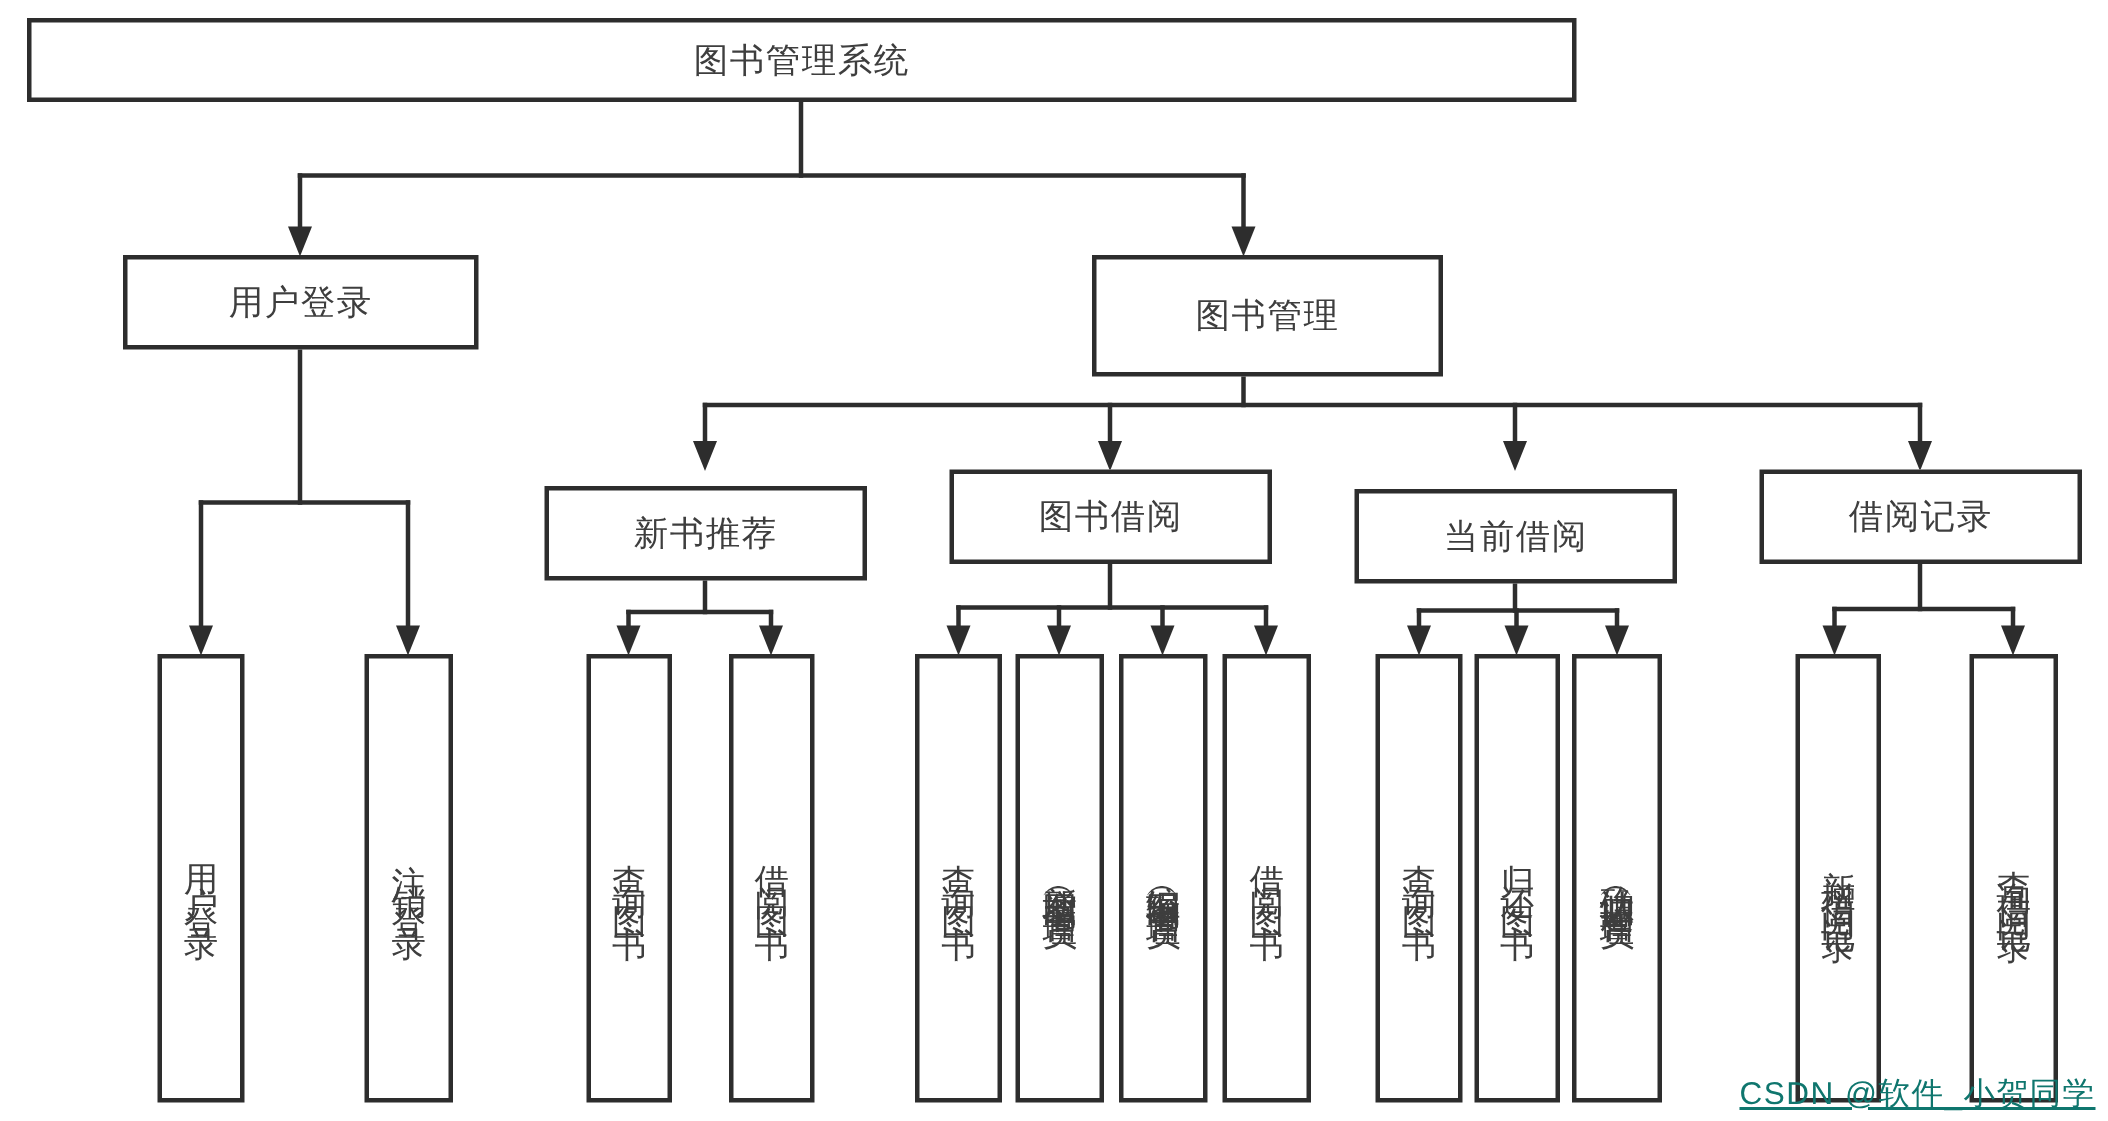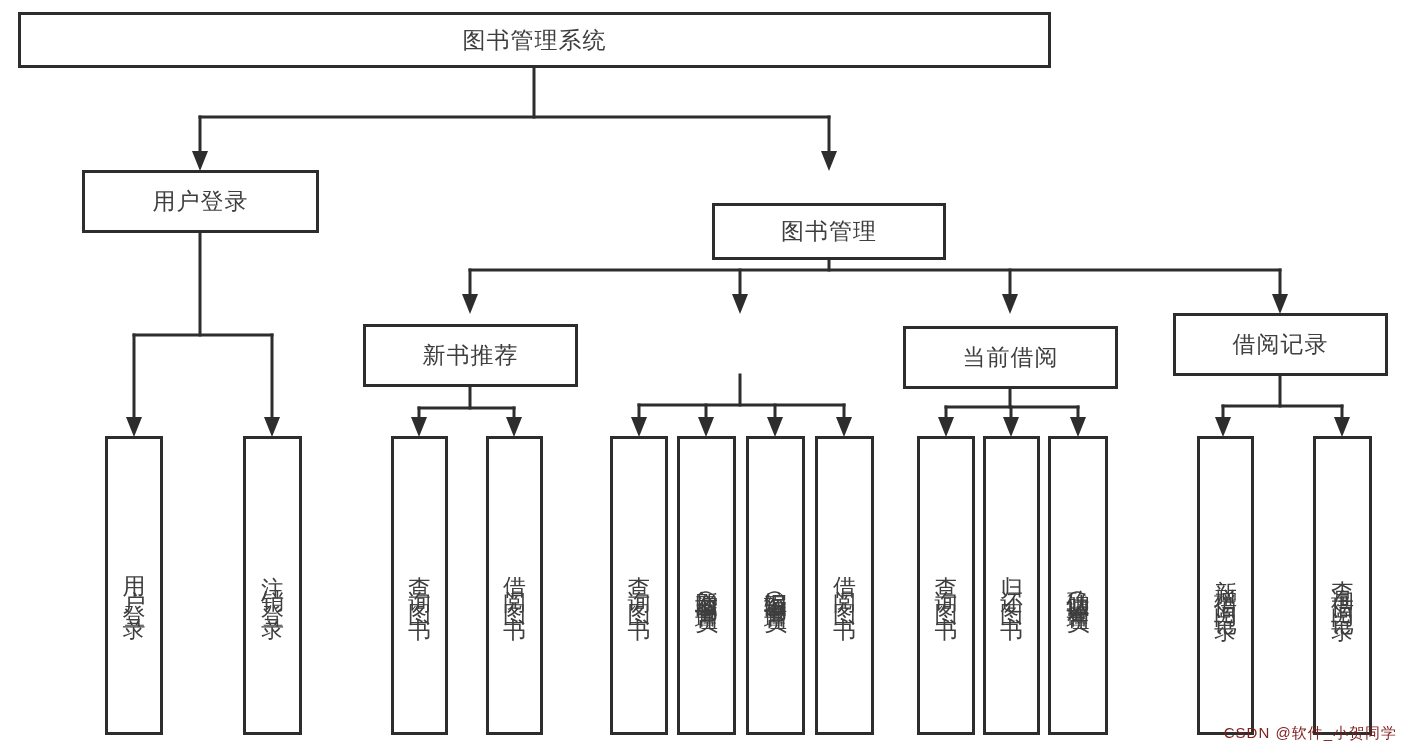--- a/index.html
+++ b/index.html
@@ -11,22 +11,22 @@
   .node{
     position:absolute;box-sizing:border-box;background:#ffffff;
     border:3px solid #2d2d2d;display:flex;align-items:center;justify-content:center;
   }
   .hlabel{font-size:23px;letter-spacing:1px;white-space:nowrap;}
   .vbox{top:436px;height:299px;}
   .vtext{
     writing-mode:vertical-rl;font-size:23px;line-height:1;white-space:nowrap;
   }
   .watermark{
-    position:absolute;right:8px;bottom:4px;font-size:15px;color:#7f1d1d;
-    letter-spacing:1px;white-space:nowrap;
+    position:absolute;right:8px;bottom:4px;font-size:21px;color:#0f766e;
+    letter-spacing:1px;white-space:nowrap;text-decoration:underline;
   }
 </style>
 </head>
 <body>
 
 <div class="canvas">
 
   <svg class="connectors" viewBox="0 0 1405 747" xmlns="http://www.w3.org/2000/svg" stroke="#2d2d2d" stroke-width="3" fill="#2d2d2d" stroke-linecap="square">
 
     <line x1="534" y1="66" x2="534" y2="117"></line>
@@ -89,26 +89,29 @@
     <polygon points="1334,417 1350,417 1342,437" stroke="none"></polygon>
   </svg>
 
   <div class="node" style="left:18px;top:12px;width:1033px;height:56px;">
     <span class="hlabel">图书管理系统</span>
   </div>
 
   <div class="node" style="left:82px;top:170px;width:237px;height:63px;">
     <span class="hlabel">用户登录</span>
   </div>
-  <div class="node" style="left:712px;top:170px;width:234px;height:57px;margin-top:33px;">
+  <div class="node" style="left:728px;top:170px;width:234px;height:81px;">
     <span class="hlabel">图书管理</span>
   </div>
 
   <div class="node" style="left:363px;top:324px;width:215px;height:63px;">
     <span class="hlabel">新书推荐</span>
+  </div>
+  <div class="node" style="left:633px;top:313px;width:215px;height:63px;">
+    <span class="hlabel">图书借阅</span>
   </div>
   <div class="node" style="left:903px;top:326px;width:215px;height:63px;">
     <span class="hlabel">当前借阅</span>
   </div>
   <div class="node" style="left:1173px;top:313px;width:215px;height:63px;">
     <span class="hlabel">借阅记录</span>
   </div>
 
   <div class="node vbox" style="left:105px;width:58px;">
     <span class="vtext" style="letter-spacing: 14px;">用户登录</span>

